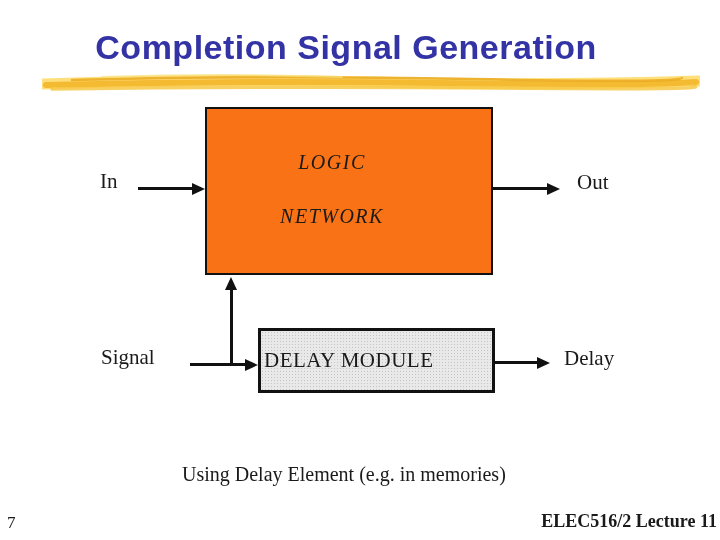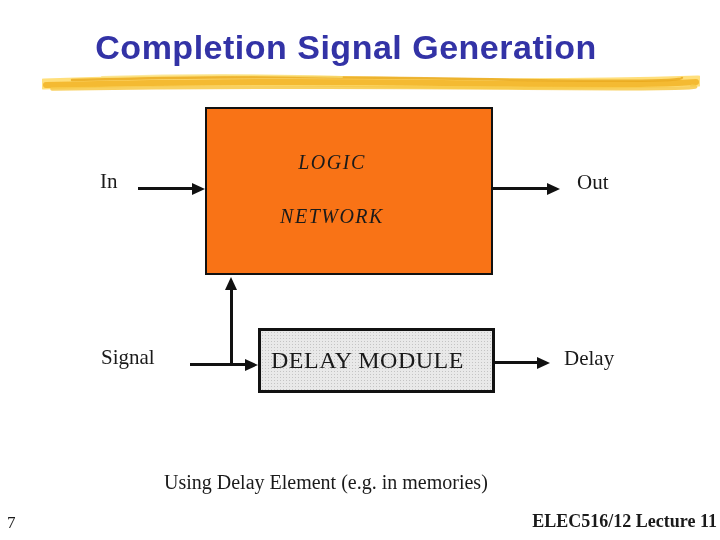--- a/index.html
+++ b/index.html
@@ -92,35 +92,34 @@
     top: 328px;
     width: 231px;   
     height: 59px;   
     border: 3px solid #111111;
     background-color: #e9e9e9;
     background-image: radial-gradient(#c4c4c4 0.7px, transparent 0.8px);
     background-size: 3px 3px;
   }
   .delay-label {
     position: absolute;
-    left: 10px;
+    left: 3px;
     top: 50%;
     transform: translateY(-52%);
-    font-size: 24px;
+    font-size: 21px;
     letter-spacing: 0.5px;
     white-space: nowrap;
   }
   
   .caption {
     position: absolute;
-    left: 164px;
+    left: 182px;
     top: 463px;
     font-size: 20px;
     white-space: nowrap;
-    margin-top: 8px;
   }
   .page-number {
     position: absolute;
     left: 7px;
     top: 513px;
     font-size: 17px;
   }
   .footer {
     position: absolute;
     right: 3px;
@@ -169,15 +168,15 @@
     <div class="delay-label">DELAY MODULE</div>
   </div>
 
   <div class="hline" style="left:495px; top:361px; width:43px;"></div>
   <div class="arrowhead-right" style="left:537px; top:356.5px;"></div>
   <div class="signal-label" style="left:564px; top:346px;">Delay</div>
 
   <div class="caption">Using Delay Element (e.g. in memories)</div>
 
   <div class="page-number">7</div>
-  <div class="footer">ELEC516/12 Lecture 11</div>
+  <div class="footer">ELEC516/2 Lecture 11</div>
 
 </div>
 
 </body></html>

